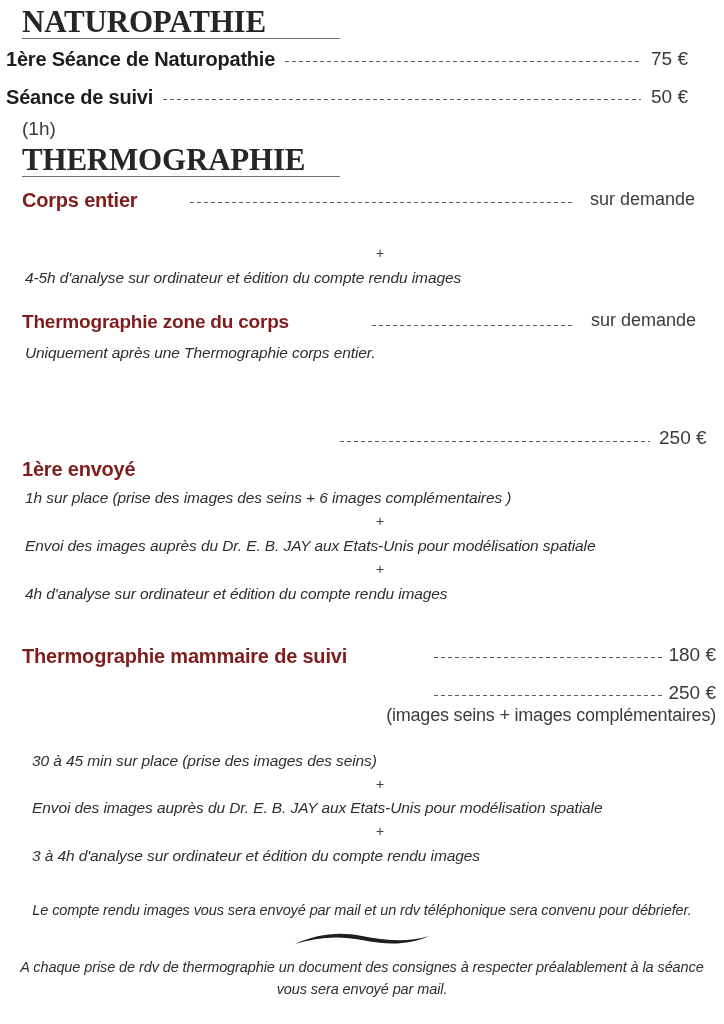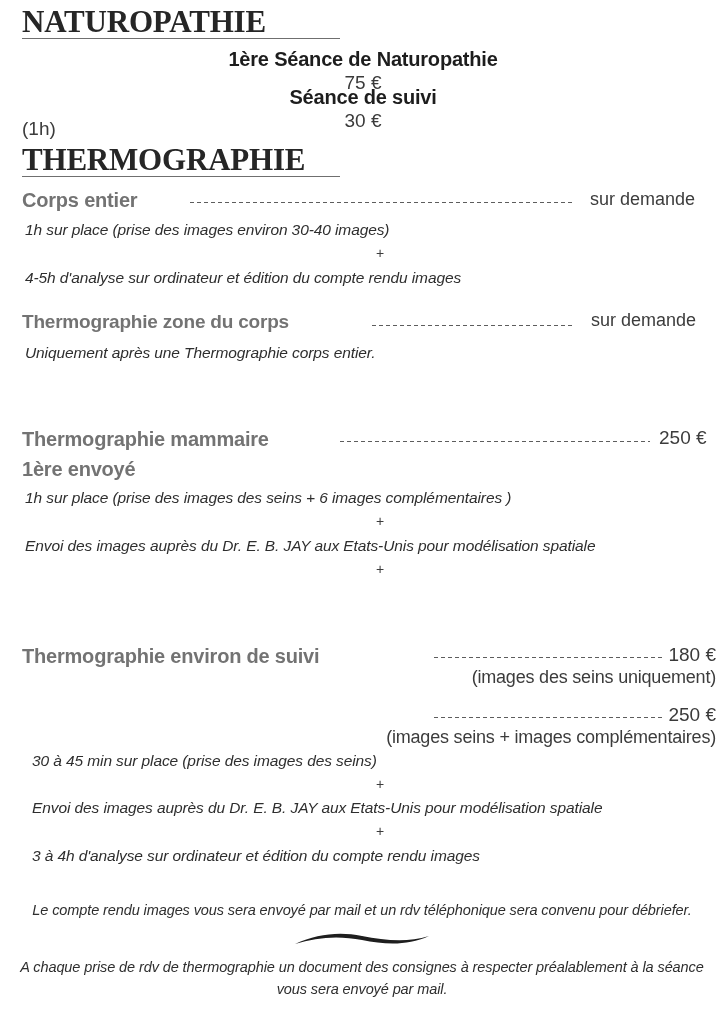--- a/index.html
+++ b/index.html
@@ -41,26 +41,24 @@
     position: absolute;
     left: 22px;
     height: 1px;
     background: #6f6f6f;
     width: 318px;
   }
 
   
   .svc {
     position: absolute;
-    left: 22px;
+    left: 6px;
     display: flex;
-    align-items: center;
     width: 682px;
     box-sizing: border-box;
-    flex-direction: column;
   }
   .svc-name {
     font-family: "Liberation Sans", sans-serif;
     font-weight: 700;
     font-size: 20px;
     color: #1d1d1d;
     white-space: nowrap;
     letter-spacing: -0.2px;
   }
   .leader {
@@ -84,21 +82,21 @@
     white-space: nowrap;
     letter-spacing: 0px;
   }
 
   
   .svc-subtitle {
     position: absolute;
     left: 22px;
     font-weight: 700;
     font-size: 20px;
-    color: #737373;
+    color: #7f1d1d;
     letter-spacing: -0.2px;
     white-space: nowrap;
   }
 
   
   .plain-note {
     position: absolute;
     left: 22px;
     font-size: 19px;
     font-weight: 400;
@@ -208,61 +206,59 @@
 
   <div class="svc" style="top:48px;">
     <span class="svc-name">1ère Séance de Naturopathie</span>
     <span class="leader"></span>
     <span class="svc-price">75 €</span>
   </div>
 
   <div class="svc" style="top:86px;">
     <span class="svc-name">Séance de suivi</span>
     <span class="leader"></span>
-    <span class="svc-price">30 €</span>
+    <span class="svc-price">50 €</span>
   </div>
 
   <div class="plain-note" style="top:118px;">(1h)</div>
 
   <div class="section-head" style="top:144px;">THERMOGRAPHIE</div>
   <div class="section-rule" style="top:176px;"></div>
 
   <div class="svc-subtitle" style="top:189px;">Corps entier</div>
   <div class="dash-seg" style="left:190px; width:384px; top:202px;"></div>
   <div class="sur-demande" style="left:590px; top:189px;">sur demande</div>
 
-  <div class="detail left" style="top:221px;">1h sur place  (prise des images environ 30-40 images)</div>
   <div class="detail plus plus-shift" style="top:245px;">+</div>
   <div class="detail left" style="top:269px;">4-5h d'analyse sur ordinateur et édition du compte rendu images</div>
 
   <div class="svc-subtitle" style="top:311px; font-size:19px;">Thermographie zone du corps</div>
   <div class="dash-seg" style="left:372px; width:200px; top:325px;"></div>
   <div class="sur-demande" style="left:591px; top:310px;">sur demande</div>
 
   <div class="detail left" style="top:344px;">Uniquement après une Thermographie corps entier.</div>
 
-  <div class="svc-subtitle" style="top:428px;">Thermographie mammaire</div>
   <div class="dash-seg" style="left:340px; width:310px; top:441px;"></div>
   <div class="sur-demande" style="left:659px; top:427px; font-size:19px;">250 €</div>
 
   <div class="svc-subtitle" style="top:458px;">1ère envoyé</div>
 
   <div class="detail left" style="top:489px;">1h sur place  (prise des images des seins + 6 images complémentaires )</div>
   <div class="detail plus plus-shift" style="top:513px;">+</div>
   <div class="detail left" style="top:537px;">Envoi des images auprès du Dr. E. B. JAY aux Etats-Unis pour modélisation spatiale</div>
   <div class="detail plus plus-shift" style="top:561px;">+</div>
-
-  <div class="svc-subtitle" style="top:645px;">Thermographie environ de suivi</div>
+  <div class="detail left" style="top:585px;">4h d'analyse sur ordinateur et édition du compte rendu images</div>
+
+  <div class="svc-subtitle" style="top:645px;">Thermographie mammaire de suivi</div>
 
   <div class="price-stack" style="top:644px;">
     <div class="price-row">
       <span class="leader"></span>
       <span class="amount">180 €</span>
     </div>
-    <div class="price-note">(images des seins uniquement)</div>
     <div class="price-row" style="margin-top:16px;">
       <span class="leader"></span>
       <span class="amount">250 €</span>
     </div>
     <div class="price-note">(images seins + images complémentaires)</div>
   </div>
 
   <div class="detail indent" style="top:752px;">30 à 45 min sur place  (prise des images des seins)</div>
   <div class="detail plus plus-shift" style="top:776px;">+</div>
   <div class="detail indent" style="top:799px;">Envoi des images auprès du Dr. E. B. JAY aux Etats-Unis pour modélisation spatiale</div>

